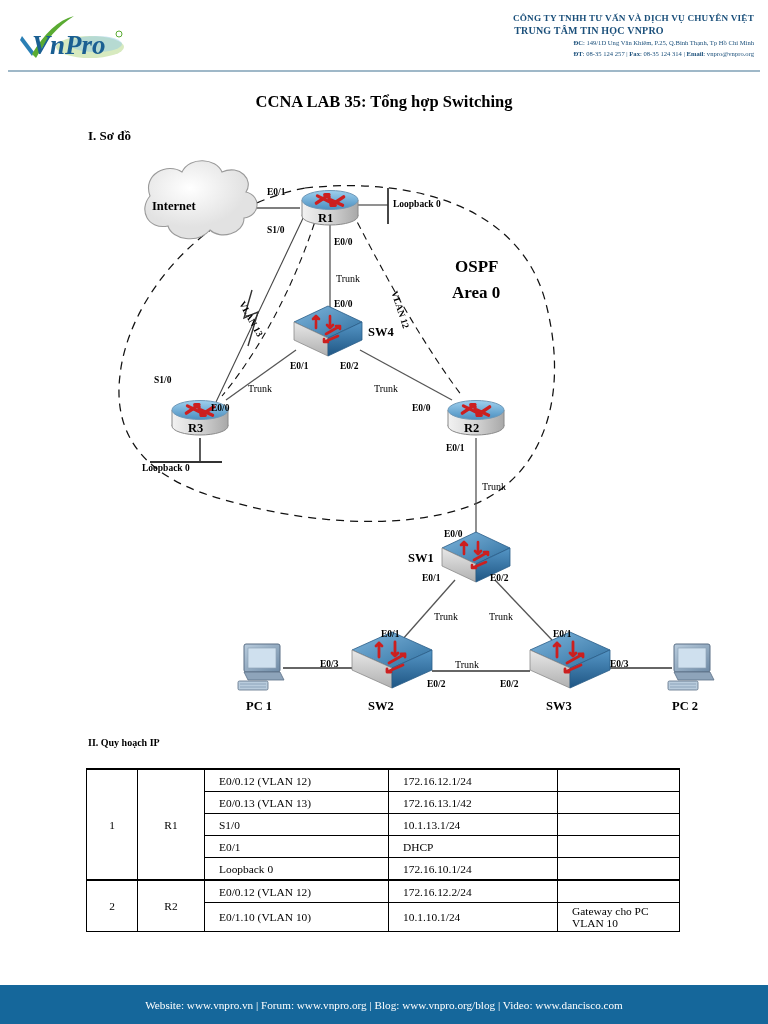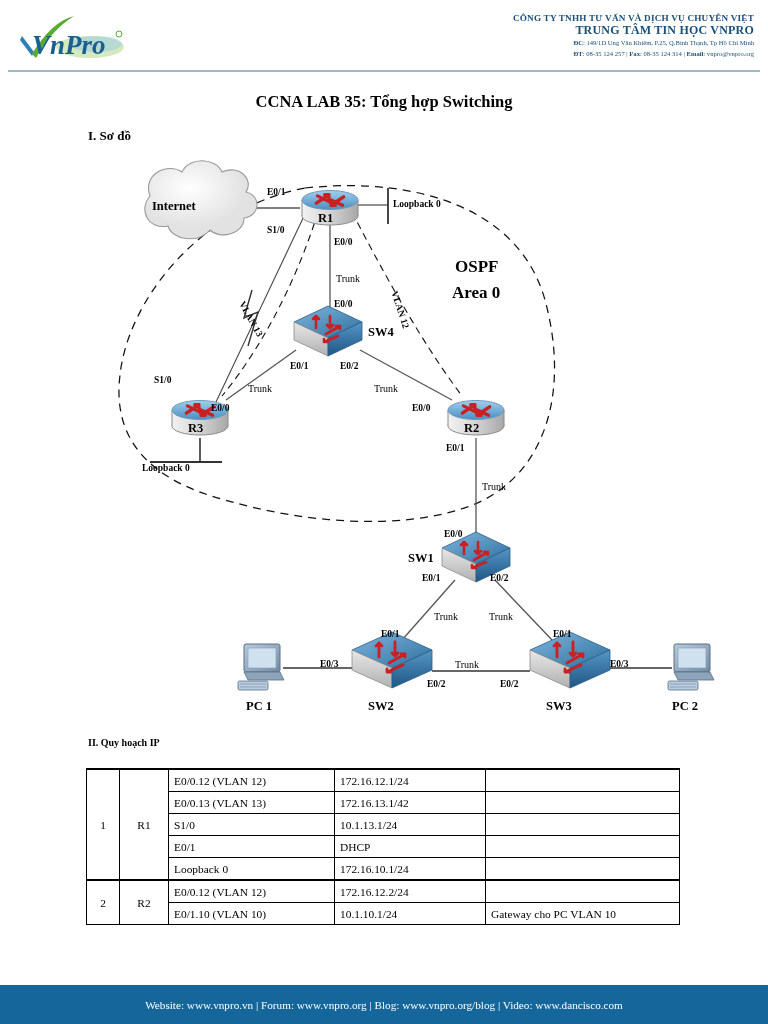--- a/index.html
+++ b/index.html
@@ -12,21 +12,21 @@
     overflow:hidden;
   }
   .page{position:relative;width:768px;height:1024px;}
 
   
   .header{position:absolute;top:0;left:0;width:768px;height:72px;}
   .logo{position:absolute;left:18px;top:14px;width:120px;height:48px;}
   .logo svg{display:block;}
   .hdr-text{position:absolute;right:14px;top:12px;text-align:right;width:330px;}
   .hdr-l1{font-family:"Liberation Serif",serif;font-weight:bold;font-size:9.2px;color:#1a4f7a;letter-spacing:.2px;line-height:12px;}
-  .hdr-l2{font-family:"Liberation Serif",serif;font-weight:bold;font-size:12px;color:#1a4f7a;letter-spacing:.2px;line-height:13px;}
+  .hdr-l2{font-family:"Liberation Serif",serif;font-weight:bold;font-size:10px;color:#1a4f7a;letter-spacing:.2px;line-height:13px;text-align:center;}
   .hdr-l3,.hdr-l4{font-family:"Liberation Serif",serif;font-size:6.6px;color:#1a4f7a;line-height:11px;}
   .hdr-l3 b,.hdr-l4 b{font-weight:bold;}
   .hdr-rule{position:absolute;left:8px;top:70px;width:752px;height:2px;background:#9fb8c8;}
 
   
   .doc-title{position:absolute;top:92px;left:0;width:768px;text-align:center;
     font-size:16.5px;font-weight:bold;font-family:"Liberation Serif",serif;}
   .sec1{position:absolute;top:128px;left:88px;font-size:13px;font-weight:bold;}
   .sec2{position:absolute;top:737px;left:88px;font-size:10px;font-weight:bold;}
 
@@ -37,21 +37,21 @@
     white-space:nowrap;line-height:1;}
   .dlabel.small{font-size:9.5px;}
   .dlabel.dev{font-size:12.5px;}
   .dlabel.plain{font-weight:normal;font-size:10px;}
   .dlabel.big{font-size:17px;}
   .dlabel.rot-l{transform-origin:left top;}
 
   
   .iptable{position:absolute;top:768px;left:86px;width:594px;border-collapse:collapse;
     font-family:"Liberation Serif",serif;font-size:11.4px;}
-  .iptable td{border:1px solid #000;padding:2px 5px;height:17px;vertical-align:middle;}
+  .iptable td{border:1px solid #000;padding:2px 14px;height:17px;vertical-align:middle;}
   .c-idx{width:22px;text-align:center;}
   .c-dev{width:38px;text-align:center;}
   .c-int{width:155px;}
   .c-ip{width:140px;}
   .c-note{width:auto;}
   .grp-top td{border-top:2px solid #000;}
 
   
   .footer{position:absolute;left:0;top:985px;width:768px;height:39px;background:#15679b;}
   .footer-text{position:absolute;left:0;top:0;width:768px;height:39px;

